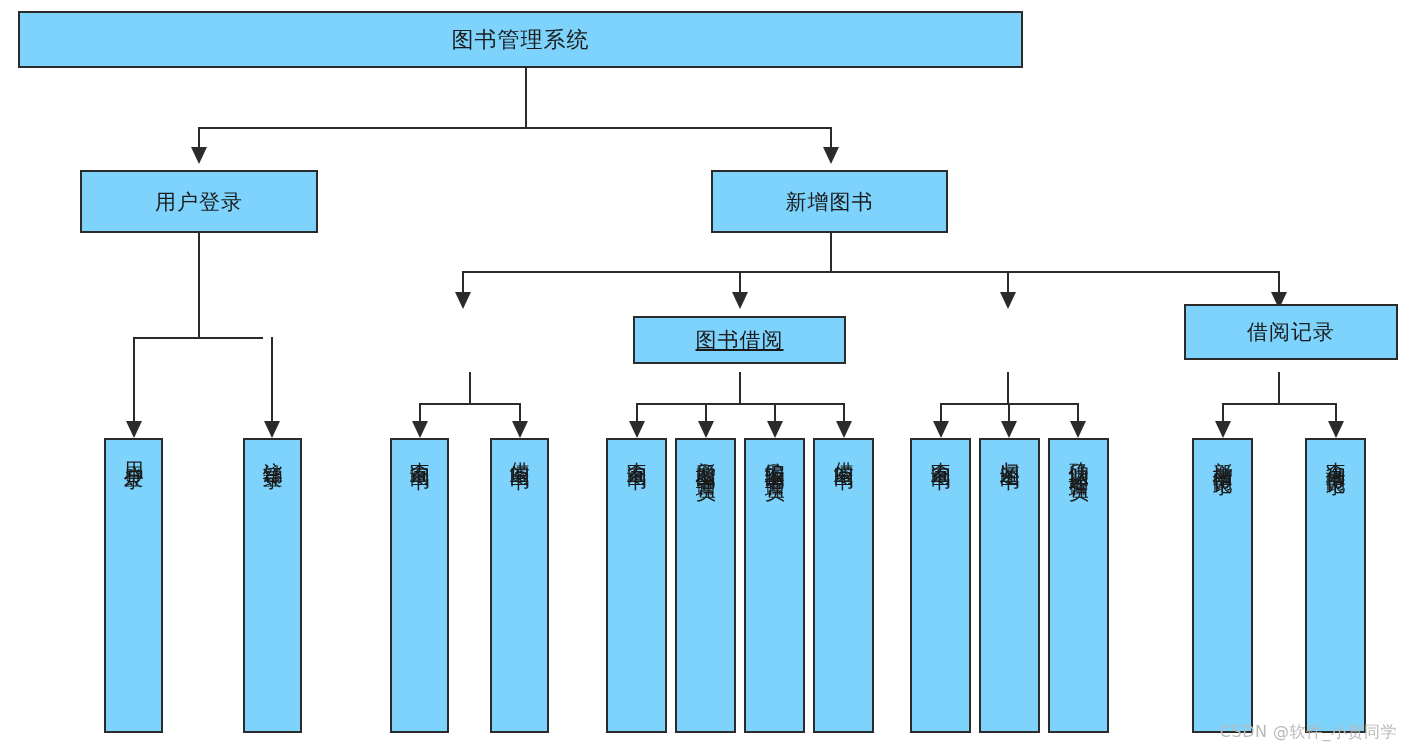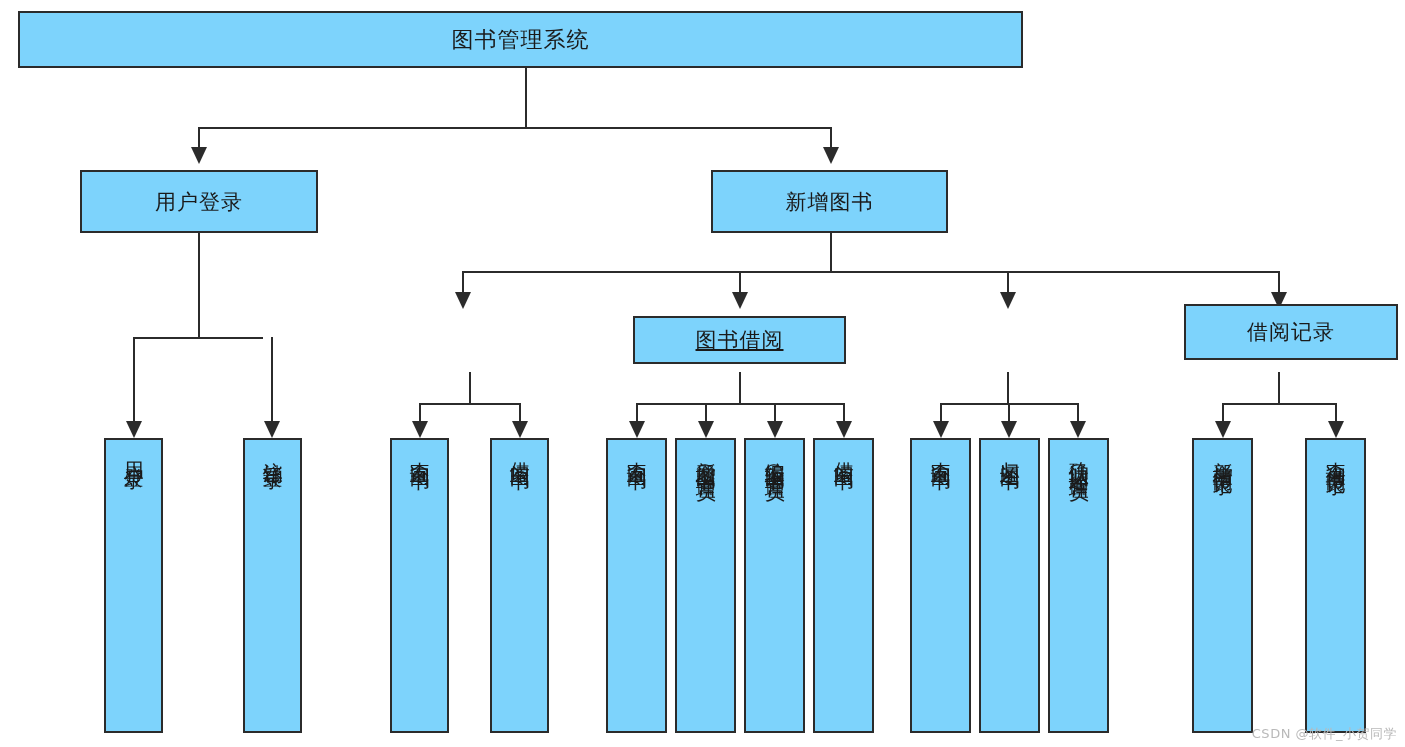--- a/index.html
+++ b/index.html
@@ -70,21 +70,21 @@
     height: 0;
     border-left: 8px solid transparent;
     border-right: 8px solid transparent;
     border-top: 17px solid #2b2b2b;
   }
   
   #watermark {
     position: absolute;
     right: 8px;
     bottom: 4px;
-    font-size: 13px;
+    font-size: 16px;
     color: #b9b9b9;
     white-space: nowrap;
     letter-spacing: 0.5px;
     pointer-events: none;
   }
 </style>
 </head>
 <body>
 
 <div id="canvas">

